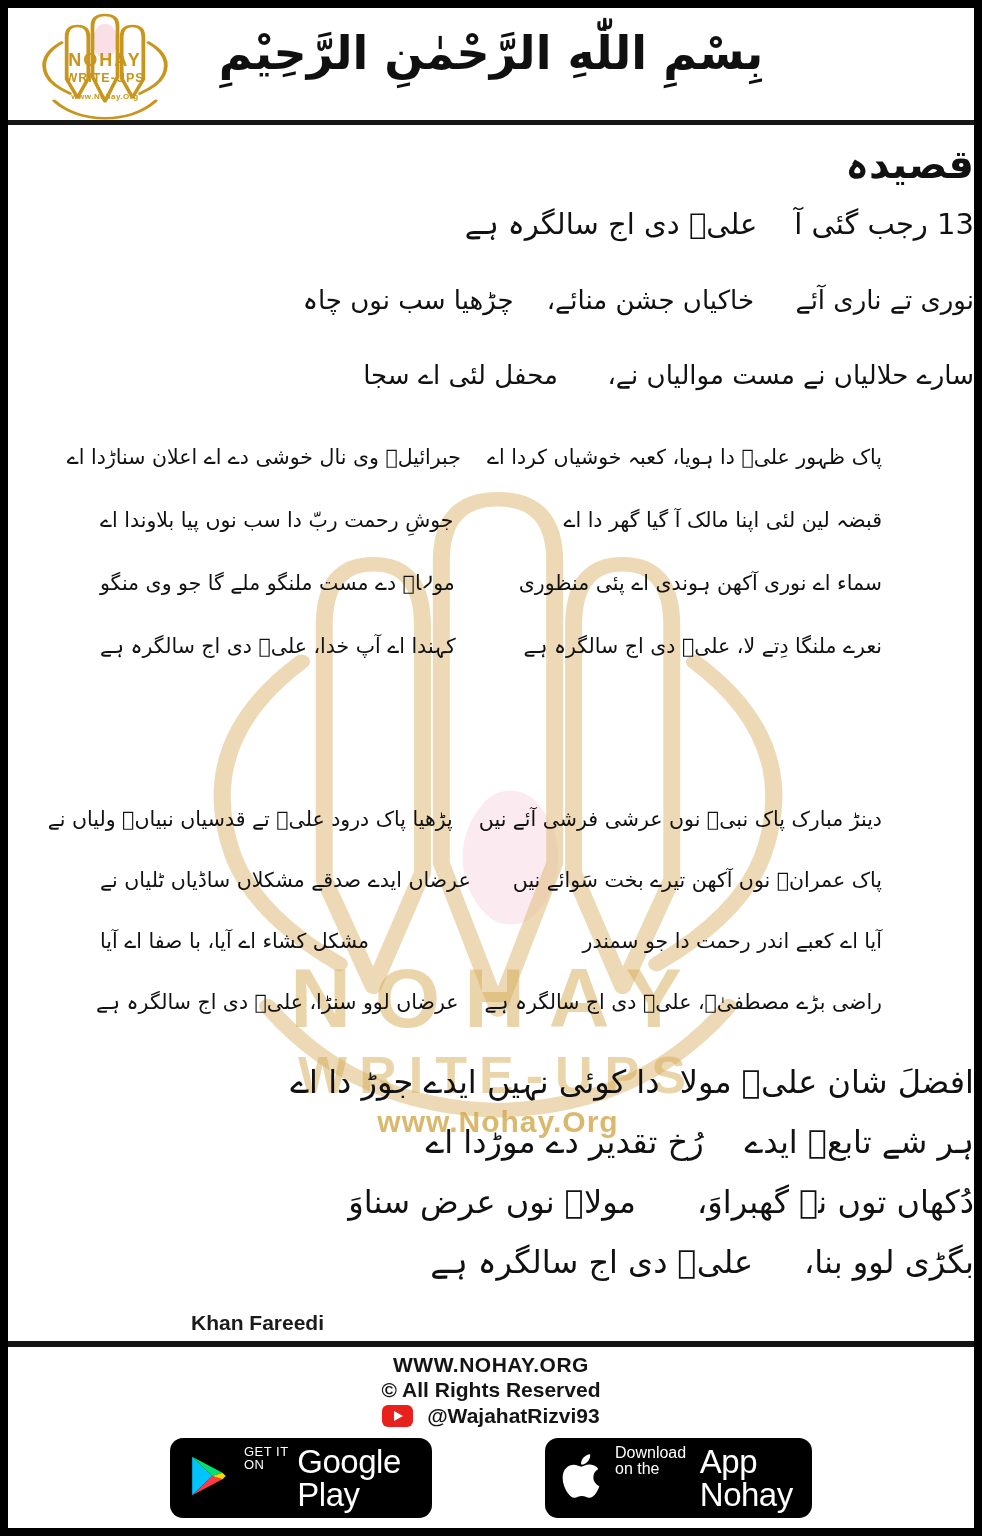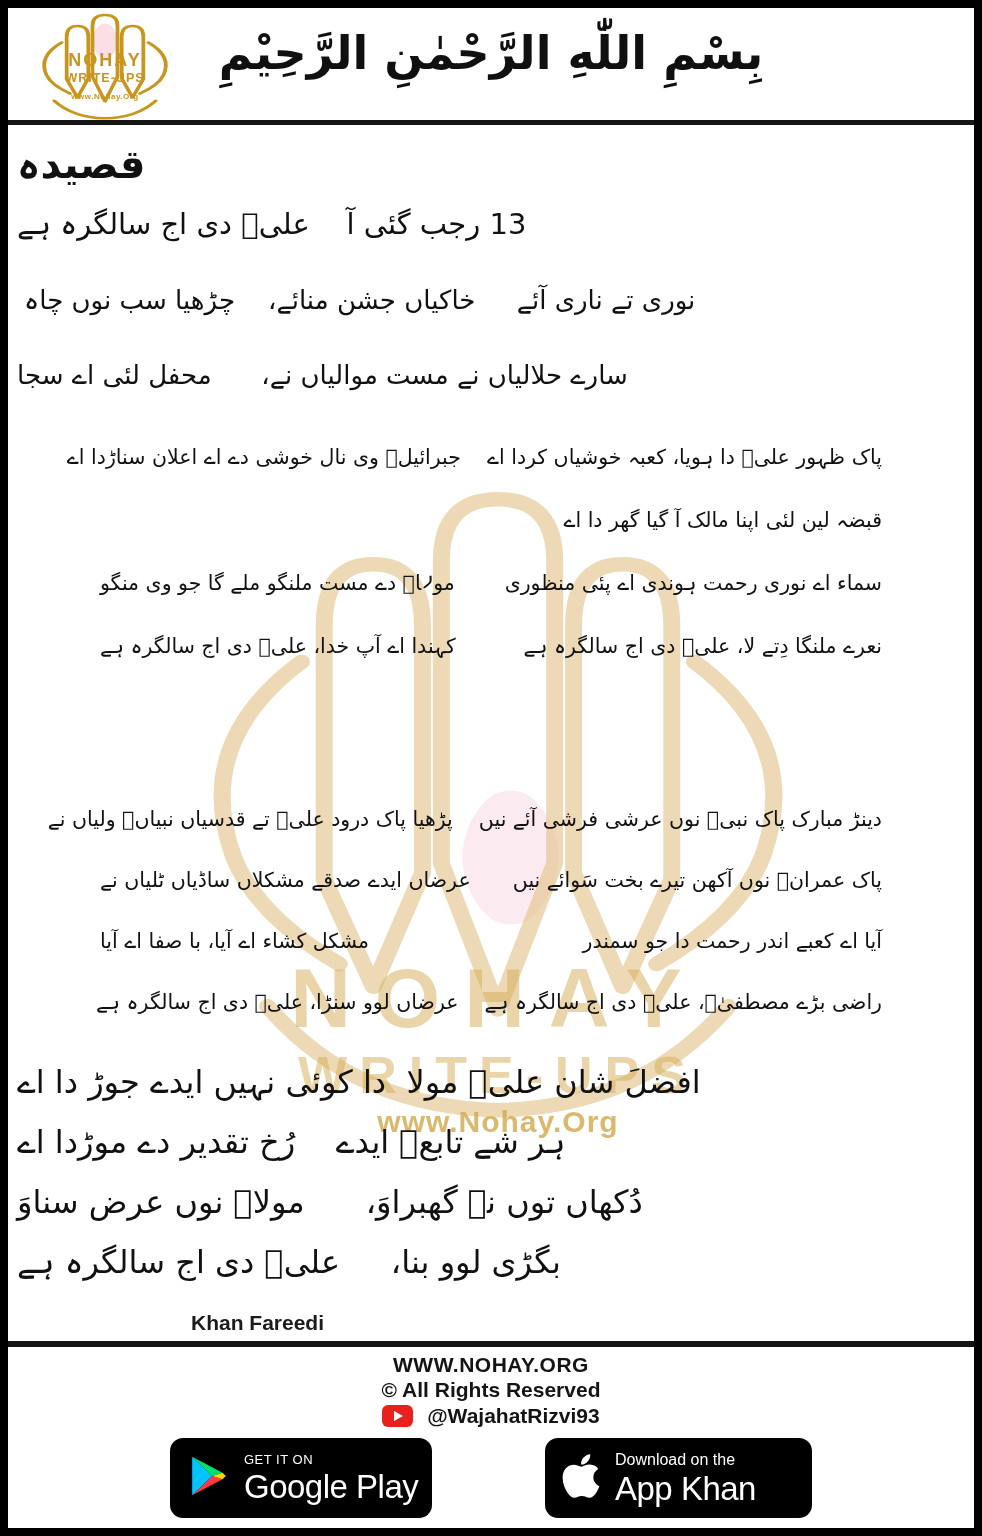--- a/index.html
+++ b/index.html
@@ -18,21 +18,21 @@
   .logo-text{position:absolute; width:100%; text-align:center; color:#C8951D; font-weight:bold;}
   .logo-name{top:40px; font-size:18px; letter-spacing:2px;}
   .logo-type{top:61px; font-size:12.5px; letter-spacing:1px;}
   .logo-url{top:82px; font-size:8px; letter-spacing:.5px;}
   .bismillah{position:absolute; left:50%; top:18px; transform:translateX(-50%);
     font-family:"DejaVu Sans", sans-serif; font-size:46px; font-weight:bold; color:#101010;
     direction:rtl; white-space:nowrap;}
   
   .content{position:absolute; top:117px; left:0; right:0; height:1182px; background:#fff; overflow:hidden;}
   .urdu{font-family:"DejaVu Sans", sans-serif; direction:rtl; color:#111;}
-  .centered{position:absolute; left:0; right:0; text-align:left;margin-left:9px;}
+  .centered{position:absolute; left:0; right:0; text-align:right;}
   .poem-title{top:16px; font-size:40px; font-weight:bold;}
   .poem-subtitle{top:82px; font-size:29px; white-space:pre-wrap;}
   .intro-1{top:160px; font-size:26px; white-space:pre-wrap;padding-left:7px;}
   .intro-2{top:235px; font-size:26px; white-space:pre-wrap;}
   .couplet{position:absolute; left:92px; right:92px; display:flex; direction:rtl;
     justify-content:space-between; gap:26px; font-size:20.5px;}
   .couplet .hemi{white-space:nowrap;}
   .closing-line{font-size:32px; white-space:pre-wrap;}
   
   .watermark{position:absolute; left:150px; top:345px; width:680px; height:650px; z-index:0; pointer-events:none;}
@@ -54,21 +54,21 @@
   .f-center{position:absolute; left:0; right:0; text-align:center; color:#141414; font-weight:bold;}
   .f-website{top:6px; font-size:21px; letter-spacing:.5px;}
   .f-rights{top:31px; font-size:21px;}
   .f-youtube{top:57px; font-size:21px; cursor:pointer;}
   .yt-icon{display:inline-block; vertical-align:-4px; margin-right:8px;}
   .badge{position:absolute; top:91px; height:80px; background:#000; border-radius:13px;
     color:#fff; display:flex; align-items:center; box-sizing:border-box; cursor:pointer;}
   .badge-gp{left:162px; width:262px; padding-left:18px;}
   .badge-as{left:537px; width:267px; padding-left:16px;}
   .badge .bicon{flex:0 0 auto; margin-right:14px;}
-  .badge .btxt{display:flex; flex-direction:column; line-height:1;}
+  .badge .btxt{display:flex; line-height:1;}
   .badge .tagline{font-size:13px; letter-spacing:.5px; margin-bottom:4px;}
   .badge-as .tagline{font-size:16px; letter-spacing:0;}
   .badge .store{font-size:33px; font-weight:normal; letter-spacing:-.5px;}
 </style>
 </head>
 <body>
 
 <svg width="0" height="0" style="position:absolute">
   <defs>
     <symbol id="khamsa-hand" viewBox="0 0 360 400">
@@ -117,23 +117,24 @@
 
       <div class="urdu centered intro-1">نوری تے ناری آئے     خاکیاں جشن منائے،    چڑھیا سب نوں چاہ</div>
       <div class="urdu centered intro-2">سارے حلالیاں نے مست موالیاں نے،      محفل لئی اے سجا</div>
 
       <div class="urdu couplet" style="top:320px">
         <span class="hemi">پاک ظہور علیؑ دا ہویا، کعبہ خوشیاں کردا اے</span>
         <span class="hemi">جبرائیلؑ وی نال خوشی دے اے اعلان سناڑدا اے</span>
       </div>
       <div class="urdu couplet" style="top:383px">
         <span class="hemi">قبضہ لین لئی اپنا مالک آ گیا گھر دا اے</span>
+        <span class="hemi">جوشِ رحمت ربّ دا سب نوں پیا بلاوندا اے</span>
       </div>
       <div class="urdu couplet" style="top:446px">
-        <span class="hemi">سماء اے نوری رحمت ہوندی اے پئی منظوری</span>
+        <span class="hemi">سماء اے نوری آکھن ہوندی اے پئی منظوری</span>
         <span class="hemi">مولاؑ دے مست ملنگو ملے گا جو وی منگو</span>
       </div>
       <div class="urdu couplet" style="top:509px">
         <span class="hemi">نعرے ملنگا دِتے لا، علیؑ دی اج سالگرہ ہے</span>
         <span class="hemi">کہندا اے آپ خدا، علیؑ دی اج سالگرہ ہے</span>
       </div>
 
       <div class="urdu couplet" style="top:682px">
         <span class="hemi">دینڑ مبارک پاک نبیؐ نوں عرشی فرشی آئے نیں</span>
         <span class="hemi">پڑھیا پاک درود علیؑ تے قدسیاں نبیاںؑ ولیاں نے</span>
@@ -196,18 +197,18 @@
     </div>
 
     <div class="badge badge-as">
       <span class="bicon">
         <svg width="40" height="50" viewBox="0 0 384 512">
           <path fill="#fff" d="M318.7 268.7c-.2-36.7 16.4-64.4 50-84.8-18.8-26.9-47.2-41.7-84.7-44.6-35.5-2.8-74.3 20.7-88.5 20.7-15 0-49.4-19.7-76.4-19.7C63.3 140.3 4 184.8 4 273.5q0 39.3 14.4 81.2c12.8 36.7 59 126.7 107.2 125.2 25.2-.6 43-17.9 75.8-17.9 31.8 0 48.3 17.9 76.4 17.9 48.6-.7 90.4-82.5 102.6-119.3-65.2-30.7-61.7-90-61.7-91.9zm-56.6-164.2c27.3-32.4 24.8-61.9 24-72.5-24.1 1.4-52 16.4-67.9 34.9-17.5 19.8-27.8 44.3-25.6 71.9 26.1 2 49.9-11.4 69.5-34.3z"></path>
         </svg>
       </span>
       <span class="btxt">
         <span class="tagline">Download on the</span>
-        <span class="store">App Khan</span>
+        <span class="store">App Nohay</span>
       </span>
     </div>
   </div>
 
 </div>
 
 </body></html>

